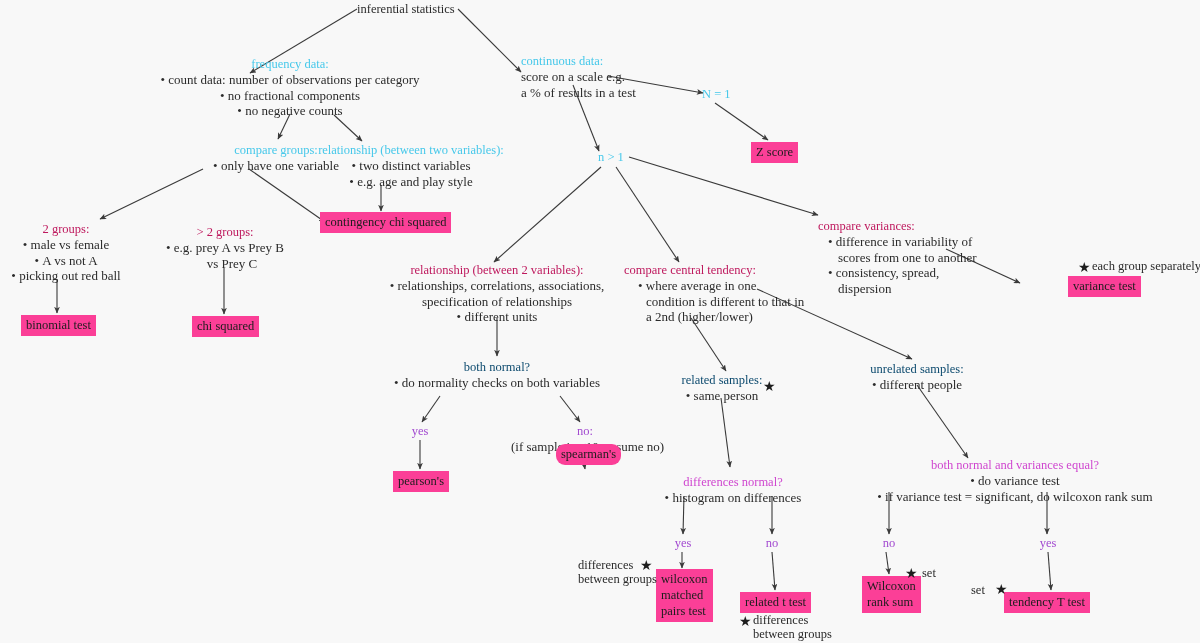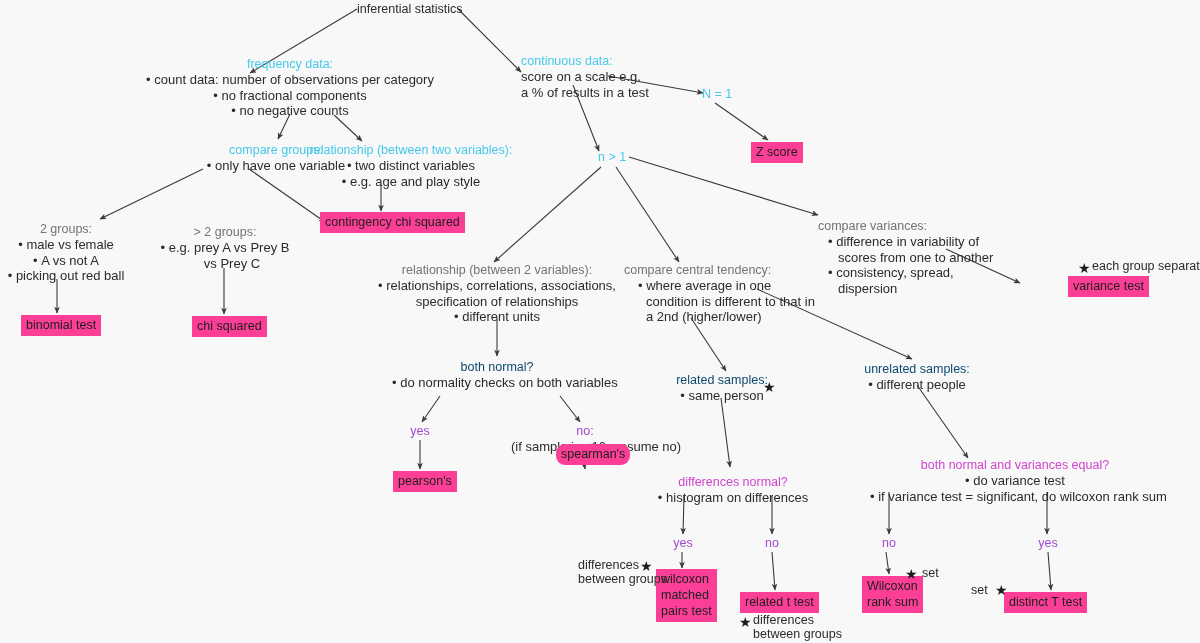--- a/index.html
+++ b/index.html
@@ -13,20 +13,21 @@
     width: 1200px;
     height: 643px;
     position: relative;
     overflow: hidden;
     -webkit-font-smoothing: antialiased;
   }
   #canvas {
     position: relative;
     width: 955px;
     height: 643px;
+    font-family: Liberation Serif, serif;
   }
   svg#edges {
     position: absolute;
     left: 0;
     top: 0;
     width: 1200px;
     height: 643px;
     pointer-events: none;
   }
   .node {
@@ -47,21 +48,21 @@
   .node .ln {
     display: block;
     font-size: 13px;
     line-height: 15.5px;
     color: #2b2b2b;
   }
   .c-center { text-align: center; }
   .c-left { text-align: left; }
 
   .cy  { color: #46c8ea; }
-  .gr  { color: #737373; }
+  .gr  { color: #be185d; }
   .or  { color: #0c4a6e; }
   .pu  { color: #a24ad0; }
   .mg  { color: #cf45cf; }
 
   .term {
     position: absolute;
     background: #fb3f97;
     color: #1d1d1d;
     font-size: 12.5px;
     line-height: 16px;
@@ -333,21 +334,21 @@
 
   <div class="term" style="left:656px; top:569px;">wilcoxon
 matched
 pairs test</div>
 
   <div class="term" style="left:740px; top:592px;">related t test</div>
 
   <div class="term" style="left:862px; top:576px;">Wilcoxon
 rank sum</div>
 
-  <div class="term" style="left:1004px; top:592px;">distinct T test</div>
+  <div class="term" style="left:1004px; top:592px;">tendency T test</div>
 
   <span class="star" style="left:1078px; top:261px;">★</span>
   <span class="plain" style="left:1092px; top:259px;">each group separately</span>
 
   <span class="plain" style="left:578px; top:558px;">differences</span>
   <span class="star" style="left:640px; top:559px;">★</span>
   <span class="plain" style="left:578px; top:572px;">between groups</span>
 
   <span class="star" style="left:739px; top:615px;">★</span>
   <span class="plain" style="left:753px; top:613px;">differences</span>

